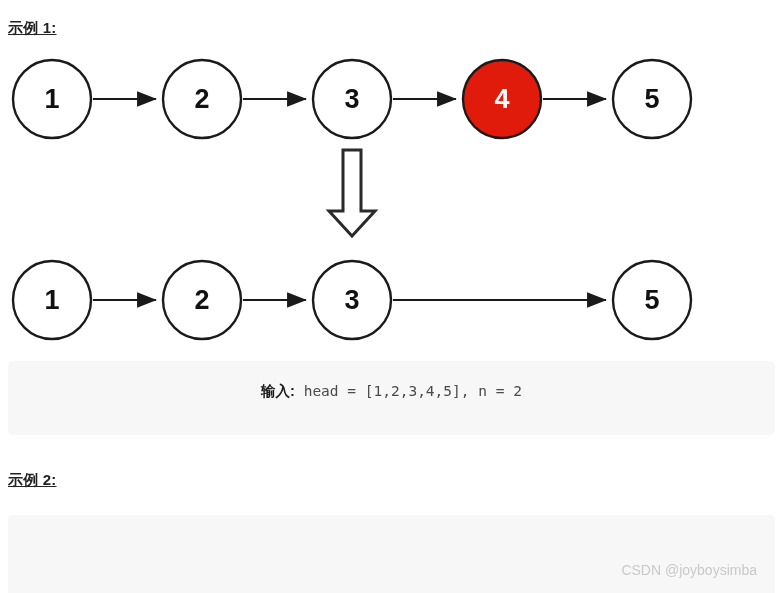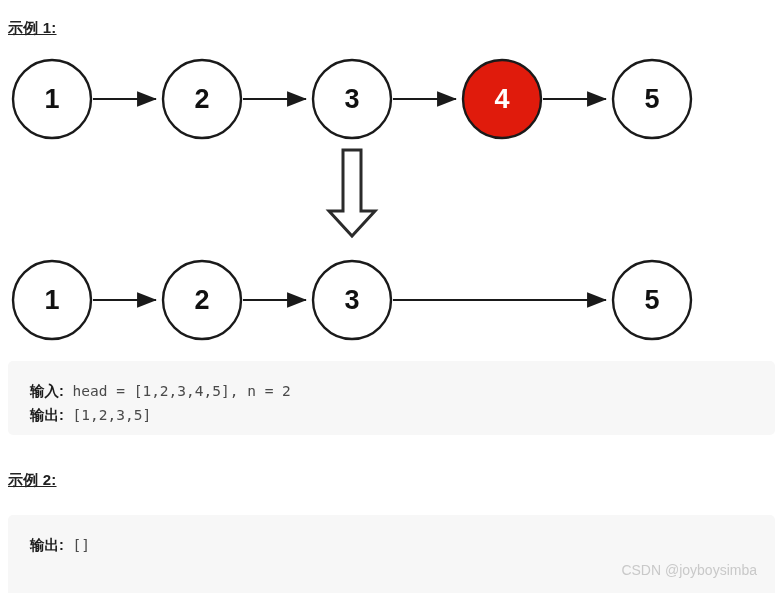--- a/index.html
+++ b/index.html
@@ -49,21 +49,21 @@
     border-radius: 5px;
     padding: 18px 22px 20px 22px;
     font-family: "DejaVu Sans Mono", "Liberation Mono", monospace;
     font-size: 14.5px;
     line-height: 24px;
     color: #4a4a4a;
   }
   #code-block-1 { top: 361px; height: 74px; }
   #code-block-2 { top: 515px; height: 78px; border-bottom-left-radius: 0; border-bottom-right-radius: 0; }
 
-  .code-line { white-space: pre; }
+  .code-line { white-space: pre; text-align: center; }
   .code-label {
     font-family: "Liberation Sans", "DejaVu Sans", sans-serif;
     font-weight: bold;
     color: #1c1c1c;
   }
   .code-value { color: #4a4a4a; }
 
   
   #watermark {
     position: absolute;
@@ -140,22 +140,20 @@
     </g>
     <g>
       <circle cx="652" cy="300" r="39" fill="#ffffff" stroke="#1a1a1a" stroke-width="2.4"></circle>
       <text x="652" y="300" text-anchor="middle" dominant-baseline="central" font-family="Liberation Sans, DejaVu Sans, sans-serif" font-size="27" font-weight="bold" fill="#111111">5</text>
     </g>
   </svg>
 </div>
 
 <div class="code-block" id="code-block-1">
   <div class="code-line"><span class="code-label">输入:</span><span class="code-value"> head = [1,2,3,4,5], n = 2</span></div>
-  <div class="code-line"><span class="code-label">输出:</span><span class="code-value"> [1,2,3,5]</span></div>
 </div>
 
 <div class="example-heading" id="heading-2">示例 2:</div>
 
 <div class="code-block" id="code-block-2">
-  <div class="code-line"><span class="code-label">输出:</span><span class="code-value"> []</span></div>
 </div>
 
 <div id="watermark">CSDN @joyboysimba</div>
 
 </body></html>

